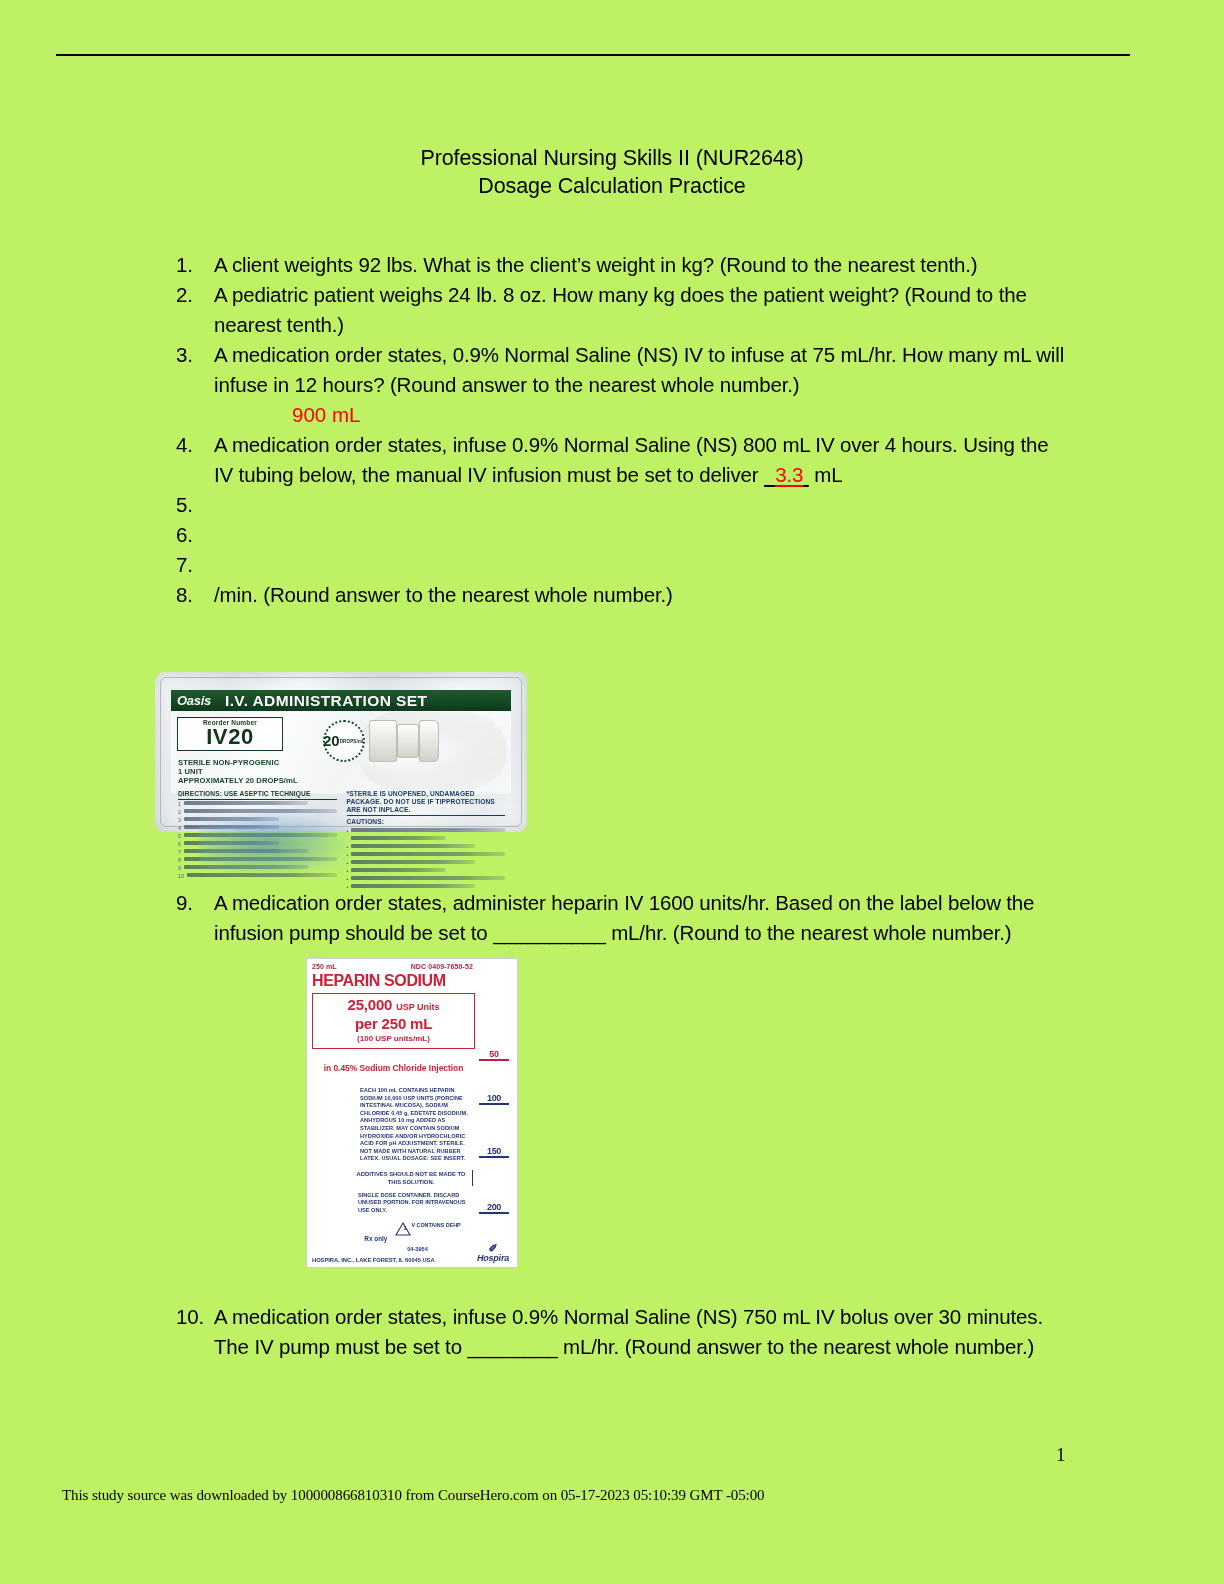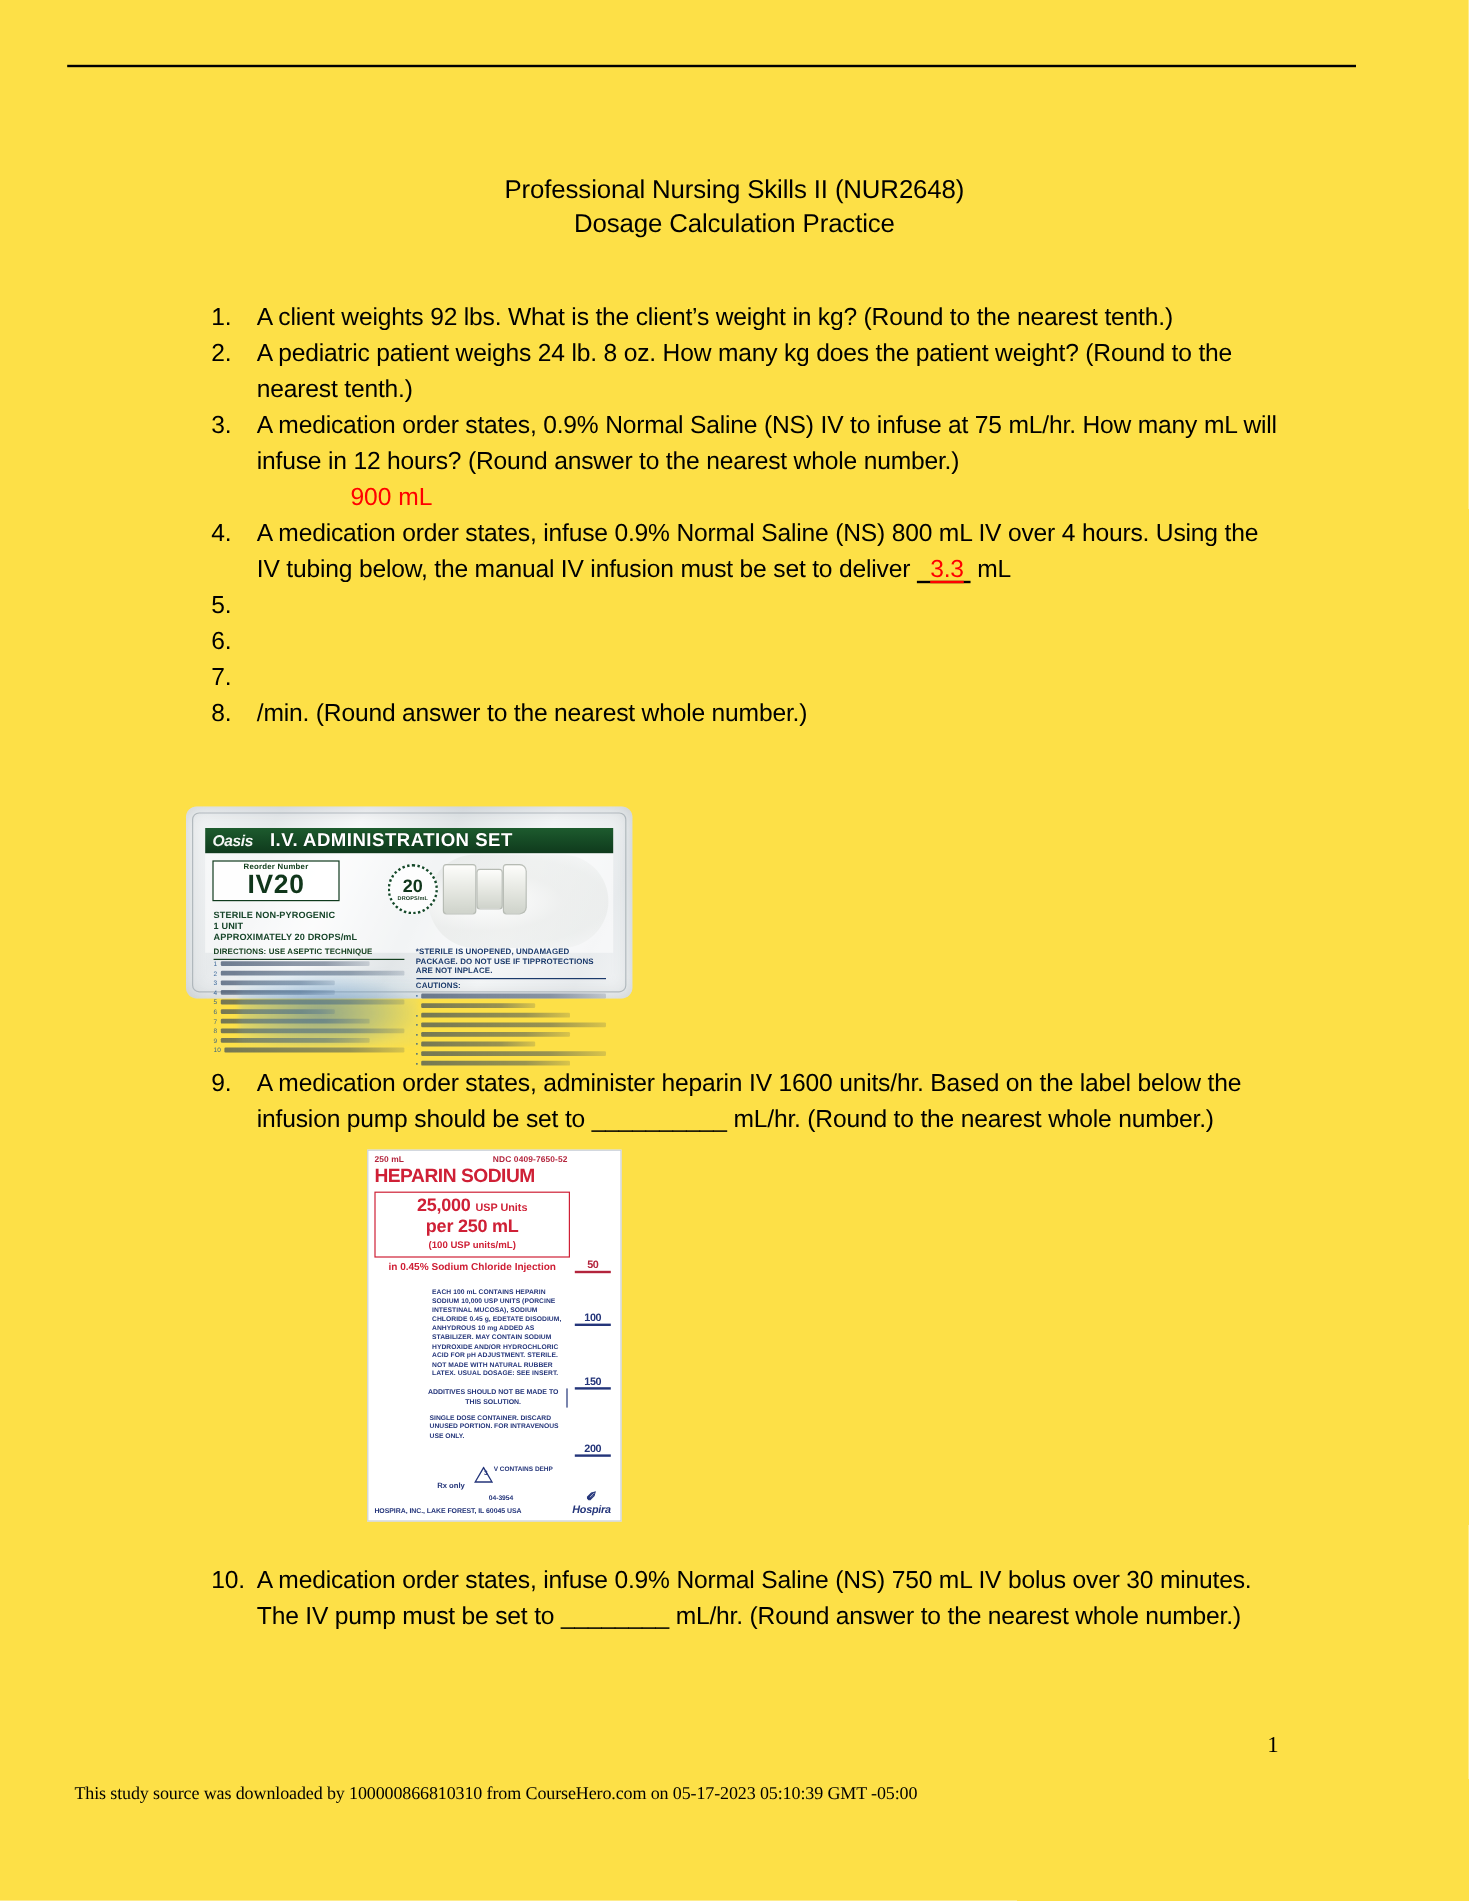--- a/index.html
+++ b/index.html
@@ -11,21 +11,21 @@
     width: 1224px;
     height: 1584px;
     position: relative;
     font-family: "Liberation Sans", sans-serif;
     color: #000000;
     overflow: hidden;
   }
   .page {
     position: absolute;
     inset: 0;
-    background: #fde047;
+    background: #bef264;
   }
 
   
   .top-rule {
     position: absolute;
     left: 56px;
     top: 54px;
     width: 1074px;
     height: 2px;
     background: #000000;
@@ -203,21 +203,21 @@
   }
   .iv-circle {
     position: absolute;
     left: 152px;
     top: 30px;
     width: 38px;
     height: 38px;
     border: 2px dotted #15492a;
     border-radius: 50%;
     display: flex;
-    flex-direction: column;
+    flex-direction: row;
     align-items: center;
     justify-content: center;
     background: rgba(255,255,255,0.8);
   }
   .iv-circle .n {
     font-size: 15px;
     font-weight: bold;
     color: #10361b;
     line-height: 14px;
   }
@@ -354,21 +354,21 @@
     font-size: 8px;
     font-weight: bold;
     line-height: 11px;
     margin-top: 1px;
   }
   .hep-diluent {
     color: #cf2036;
     font-size: 8.4px;
     font-weight: bold;
     text-align: center;
-    margin-top: 2px;
+    margin-top: 14px;
     margin-right: 38px;
     line-height: 10px;
   }
   .hep-body {
     margin-top: 14px;
     margin-left: 48px;
     margin-right: 44px;
     color: #24357a;
     font-size: 5.6px;
     font-weight: bold;

